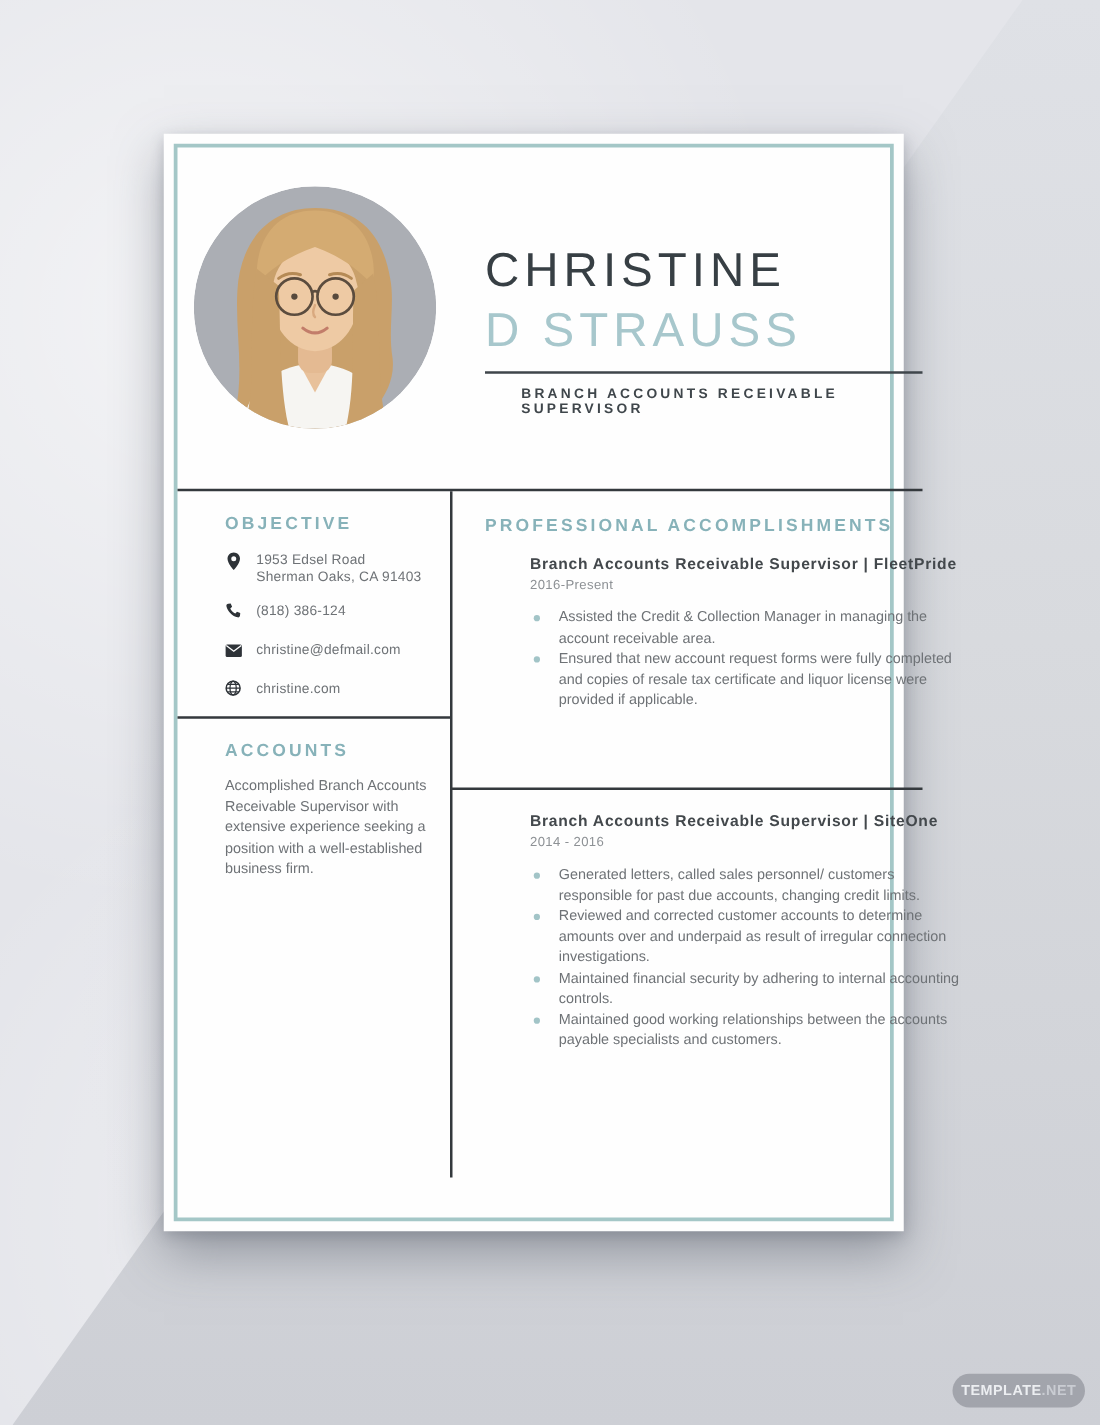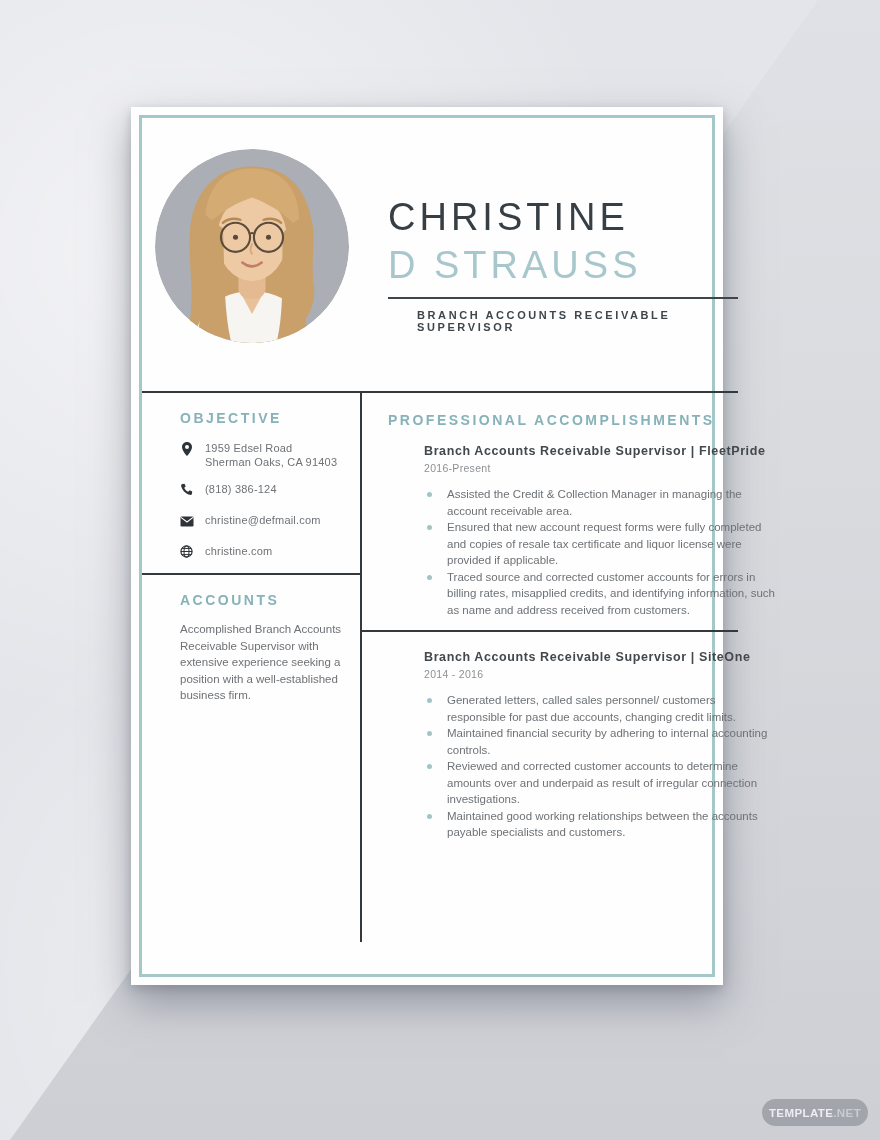--- a/index.html
+++ b/index.html
@@ -129,21 +129,21 @@
   <div class="section-heading contacts-heading">OBJECTIVE</div>
 
   <div class="contacts-list">
     <div class="contact-item">
       <span class="contact-icon">
         <svg width="14" height="16" viewBox="0 0 14 16">
             <path d="M7,1 C4.2,1 2,3.2 2,6 C2,9.8 7,15 7,15 C7,15 12,9.8 12,6 C12,3.2 9.8,1 7,1 Z M7,8 A2,2 0 1 1 7,4 A2,2 0 1 1 7,8 Z" fill="#2e3338"></path>
           </svg>
       </span>
       <span class="contact-text">
-        <span>1959 Edsel Road</span><br>
+        <span>1953 Edsel Road</span><br>
         <span>Sherman Oaks, CA 91403</span>
       </span>
     </div>
     <div class="contact-item">
       <span class="contact-icon">
         <svg width="13" height="13" viewBox="0 0 16 16">
             <path d="M3.2,1.2 L5.6,1 L7,4.2 L5.2,5.8 C5.8,7.6 8.4,10.2 10.2,10.8 L11.8,9 L15,10.4 L14.8,12.8 C14.7,14 13.6,14.9 12.4,14.6 C7.2,13.4 2.6,8.8 1.4,3.6 C1.1,2.4 2,1.3 3.2,1.2 Z" fill="#2e3338"></path>
           </svg>
       </span>
       <span class="contact-text">(818) 386-124</span>
@@ -175,31 +175,30 @@
   <div class="objective-text">Accomplished Branch Accounts Receivable Supervisor with extensive experience seeking a position with a well-established business firm.</div>
 
   <div class="section-heading pa-heading">PROFESSIONAL ACCOMPLISHMENTS</div>
 
   <div class="job job-1">
     <div class="job-title">Branch Accounts Receivable Supervisor | FleetPride</div>
     <div class="job-dates">2016-Present</div>
     <ul class="bullets">
       <li>Assisted the Credit &amp; Collection Manager in managing the account receivable area.</li>
       <li>Ensured that new account request forms were fully completed and copies of resale tax certificate and liquor license were provided if applicable.</li>
-      <li>Traced source and corrected customer accounts for errors in billing rates, misapplied credits, and identifying information, such as name and address received from customers.</li>
     </ul>
   </div>
 
   <div class="job job-2">
     <div class="job-title">Branch Accounts Receivable Supervisor | SiteOne</div>
     <div class="job-dates">2014 - 2016</div>
     <ul class="bullets">
       <li>Generated letters, called sales personnel/ customers responsible for past due accounts, changing credit limits.</li>
+      <li>Reviewed and corrected customer accounts to determine amounts over and underpaid as result of irregular connection investigations.</li>
       <li>Maintained financial security by adhering to internal accounting controls.</li>
-      <li>Reviewed and corrected customer accounts to determine amounts over and underpaid as result of irregular connection investigations.</li>
       <li>Maintained good working relationships between the accounts payable specialists and customers.</li>
     </ul>
   </div>
 </div>
 
 <div class="watermark">
   <span class="wm-bold">TEMPLATE</span>
     <span class="wm-light">.NET</span>
 </div>
 

